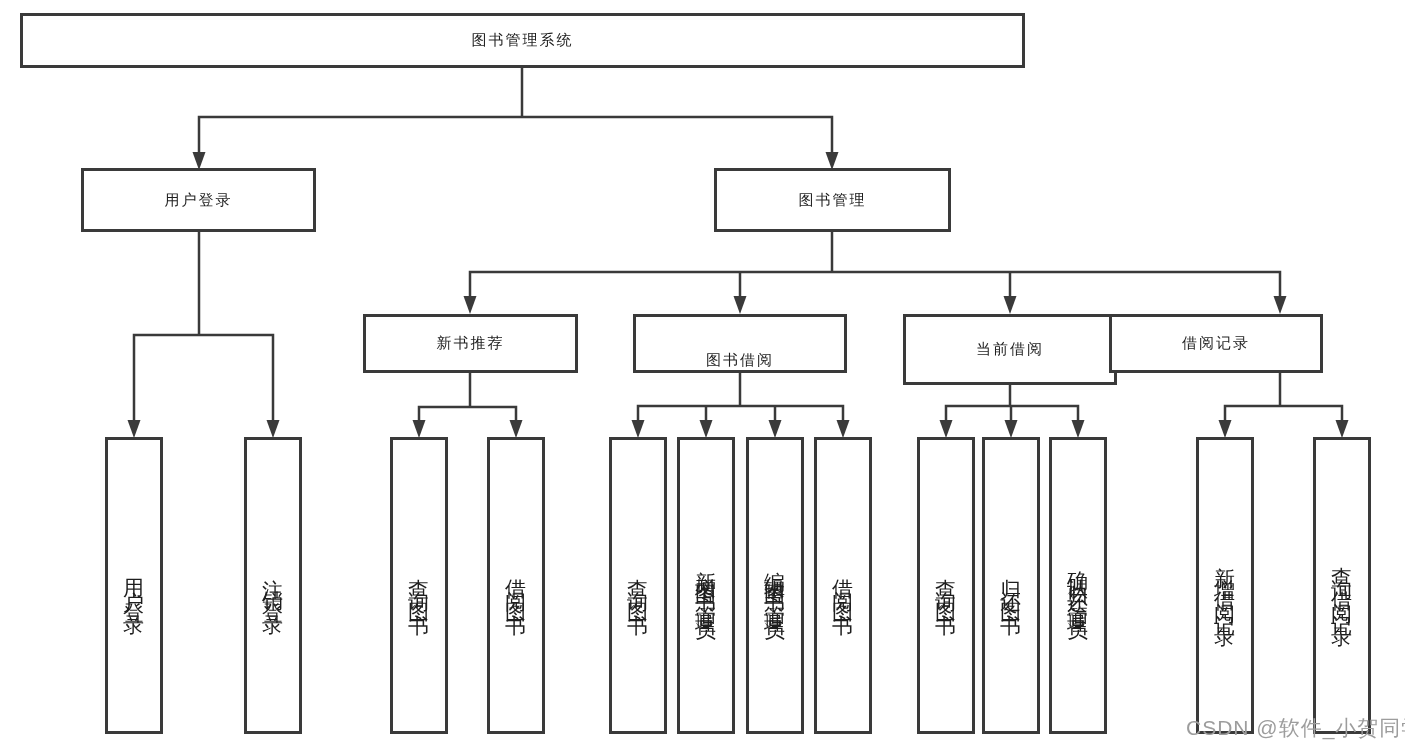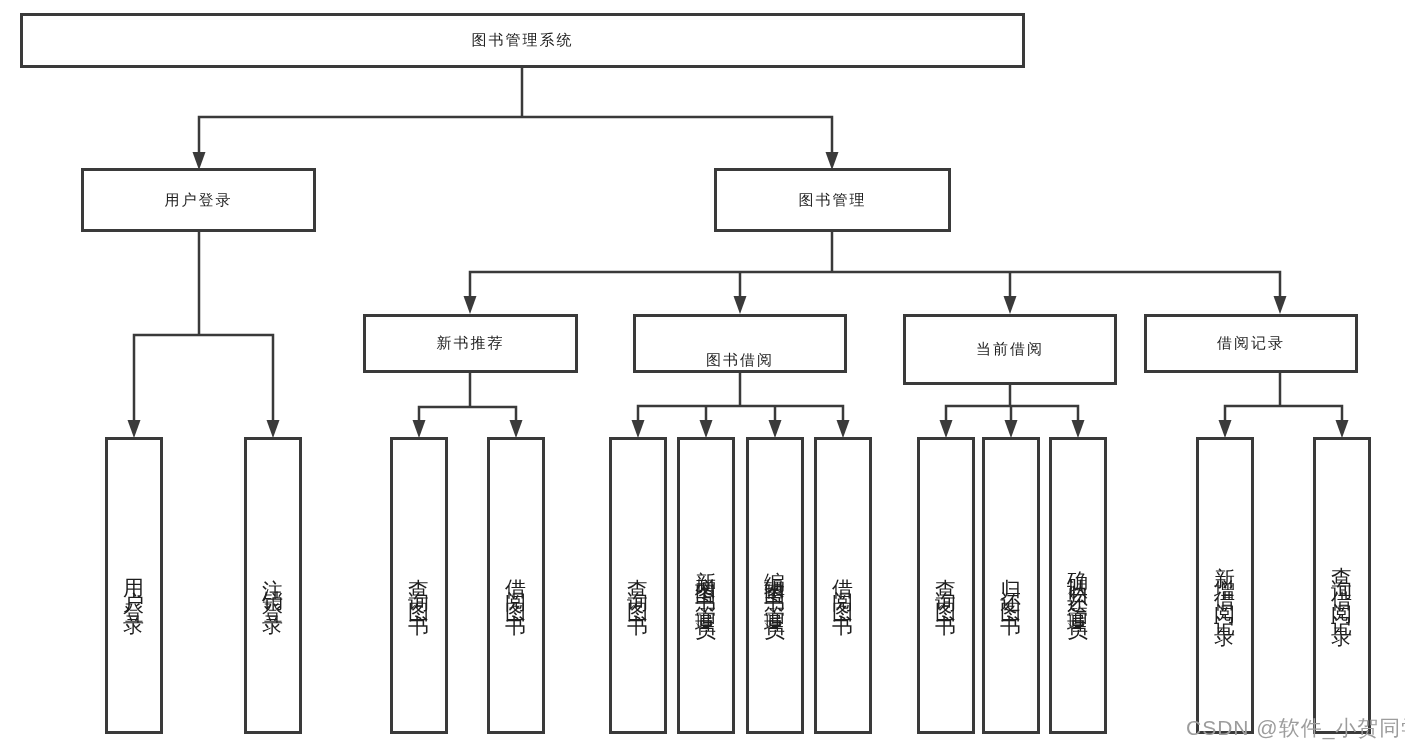--- a/index.html
+++ b/index.html
@@ -129,21 +129,21 @@
 
   <div class="node h" style="left:363px; top:314px; width:215px; height:59px;">
     <span>新书推荐</span>
   </div>
   <div class="node h" style="left:633px; top:314px; width:214px; height:59px;align-items:flex-end;">
     <span>图书借阅</span>
   </div>
   <div class="node h" style="left:903px; top:314px; width:214px; height:71px;">
     <span>当前借阅</span>
   </div>
-  <div class="node h" style="left:1144px; top:314px; width:214px; height:59px;">
+  <div class="node h" style="left:1109px; top:314px; width:214px; height:59px;">
     <span>借阅记录</span>
   </div>
 
   <div class="node v" style="left:105px; top:437px; width:58px; height:297px;">
     <span class="vt">用户登录</span>
   </div>
   <div class="node v" style="left:244px; top:437px; width:58px; height:297px;">
     <span class="vt">注销登录</span>
   </div>
 

